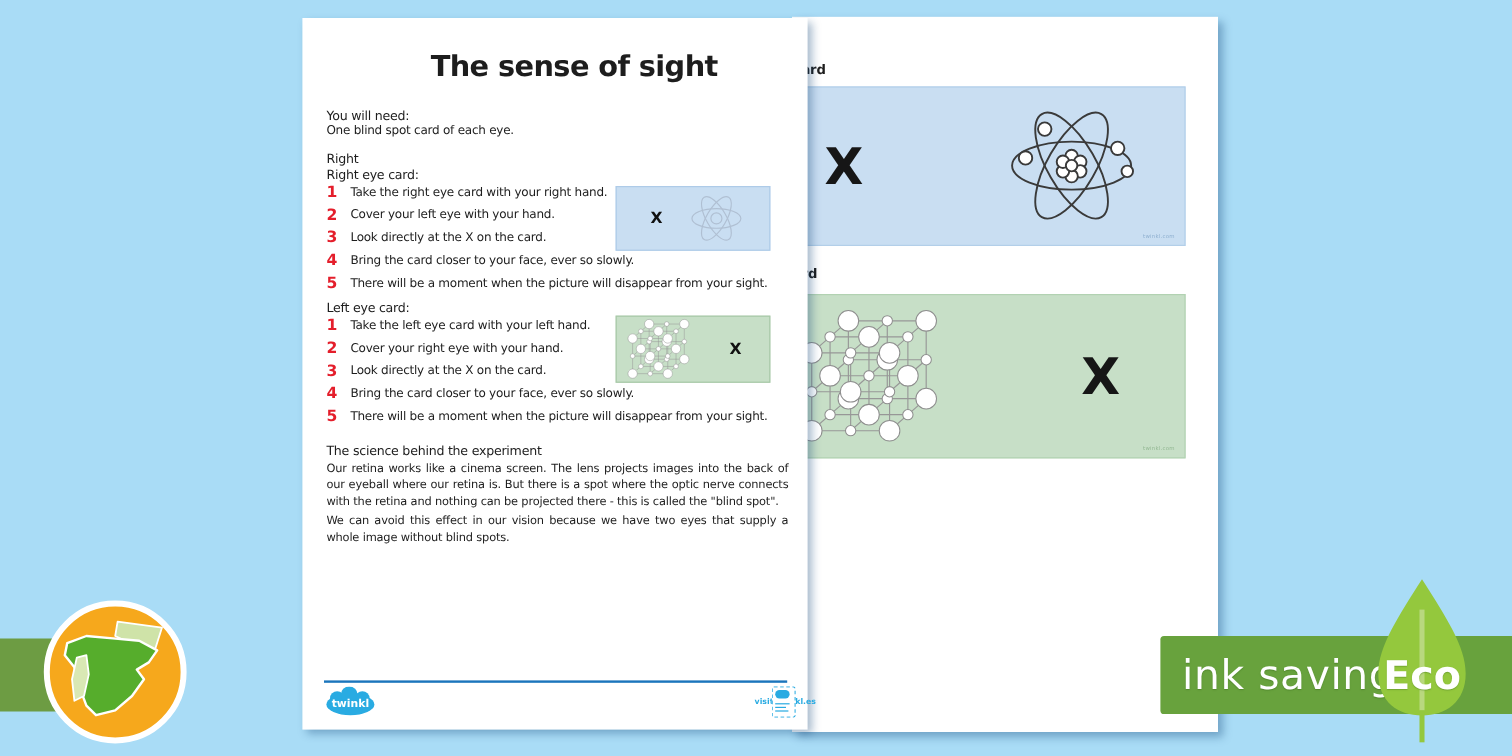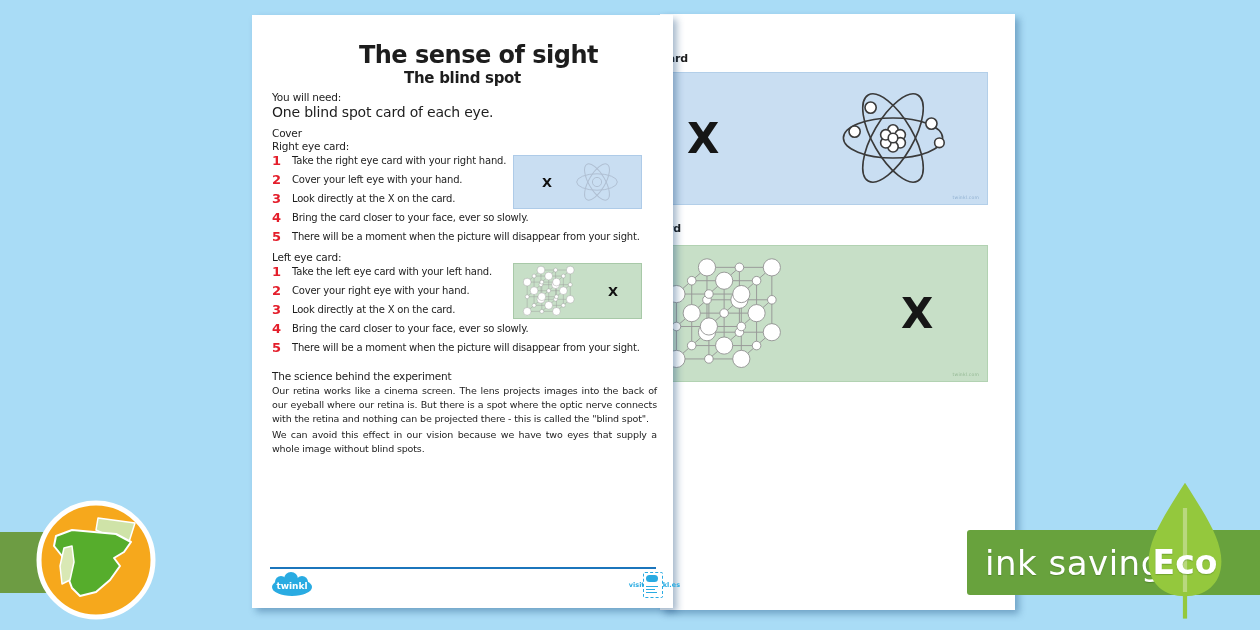--- a/index.html
+++ b/index.html
@@ -13,21 +13,21 @@
   .sheet{position:absolute;background:#fff;box-shadow:4px 4px 7px rgba(20,70,120,.38);}
   #page2{left:660px;top:14px;width:355px;height:596px;z-index:2;}
   #page1{left:252px;top:15px;width:421px;height:593px;z-index:3;}
 
   
   .p1-title{position:absolute;left:0;right:0;top:26px;text-align:center;
     font-size:24px;font-weight:bold;letter-spacing:-.5px;padding-left:32px;}
   .p1-subtitle{position:absolute;left:0;right:0;top:54px;text-align:center;
     font-size:15px;font-weight:bold;letter-spacing:-.3px;}
   .p1-label{position:absolute;left:20px;font-size:10.5px;font-weight:normal;letter-spacing:-.2px;}
-  .p1-text{position:absolute;left:20px;font-size:14px;letter-spacing:-.2px;}
+  .p1-text{position:absolute;left:20px;font-size:10px;letter-spacing:-.2px;}
   .step{position:absolute;left:20px;display:flex;align-items:flex-start;width:380px;}
   .step .num{color:var(--red,#e41e2b);font-weight:bold;font-size:13px;width:20px;flex:0 0 20px;line-height:13px;}
   .step .txt{font-size:10px;letter-spacing:-.2px;line-height:12px;padding-top:1px;}
   .thumb{position:absolute;left:261px;width:127px;}
   .thumb-blue{background:var(--cardBlue,#cfe2f4);border:1px solid #aecbe8;}
   .thumb-green{background:var(--cardGreen,#c9dfc9);border:1px solid #a8c9a8;}
   .thumb .x{position:absolute;top:0;height:100%;display:flex;align-items:center;
     font-size:13px;font-weight:bold;color:#111;}
   .para{position:absolute;left:20px;width:385px;font-size:9.5px;letter-spacing:-.15px;
     line-height:14px;text-align:justify;}
@@ -195,26 +195,25 @@
           </g>
         </svg>
       <span class="bigx" style="left:232px;">X</span>
       <span class="watermark wm-green">twinkl.com</span>
     </div>
   </div>
 
   <div id="page1" class="sheet">
 
     <div class="p1-title">The sense of sight</div>
-    <div class="p1-subtitle">The blind spot</div>
 
     <div class="p1-label" style="top:76px;">You will need:</div>
     <div class="p1-text" style="top:89px;">One blind spot card of each eye.</div>
 
-    <div class="p1-label" style="top:112px;">Cover</div>
+    <div class="p1-label" style="top:112px;">Right</div>
     <div class="p1-label" style="top:125px;">Right eye card:</div>
 
     <div class="step" style="top:139px;">
       <span class="num">1</span>
       <span class="txt">Take the right eye card with your right hand.</span>
     </div>
     <div class="step" style="top:158px;">
       <span class="num">2</span>
       <span class="txt">Cover your left eye with your hand.</span>
     </div>

